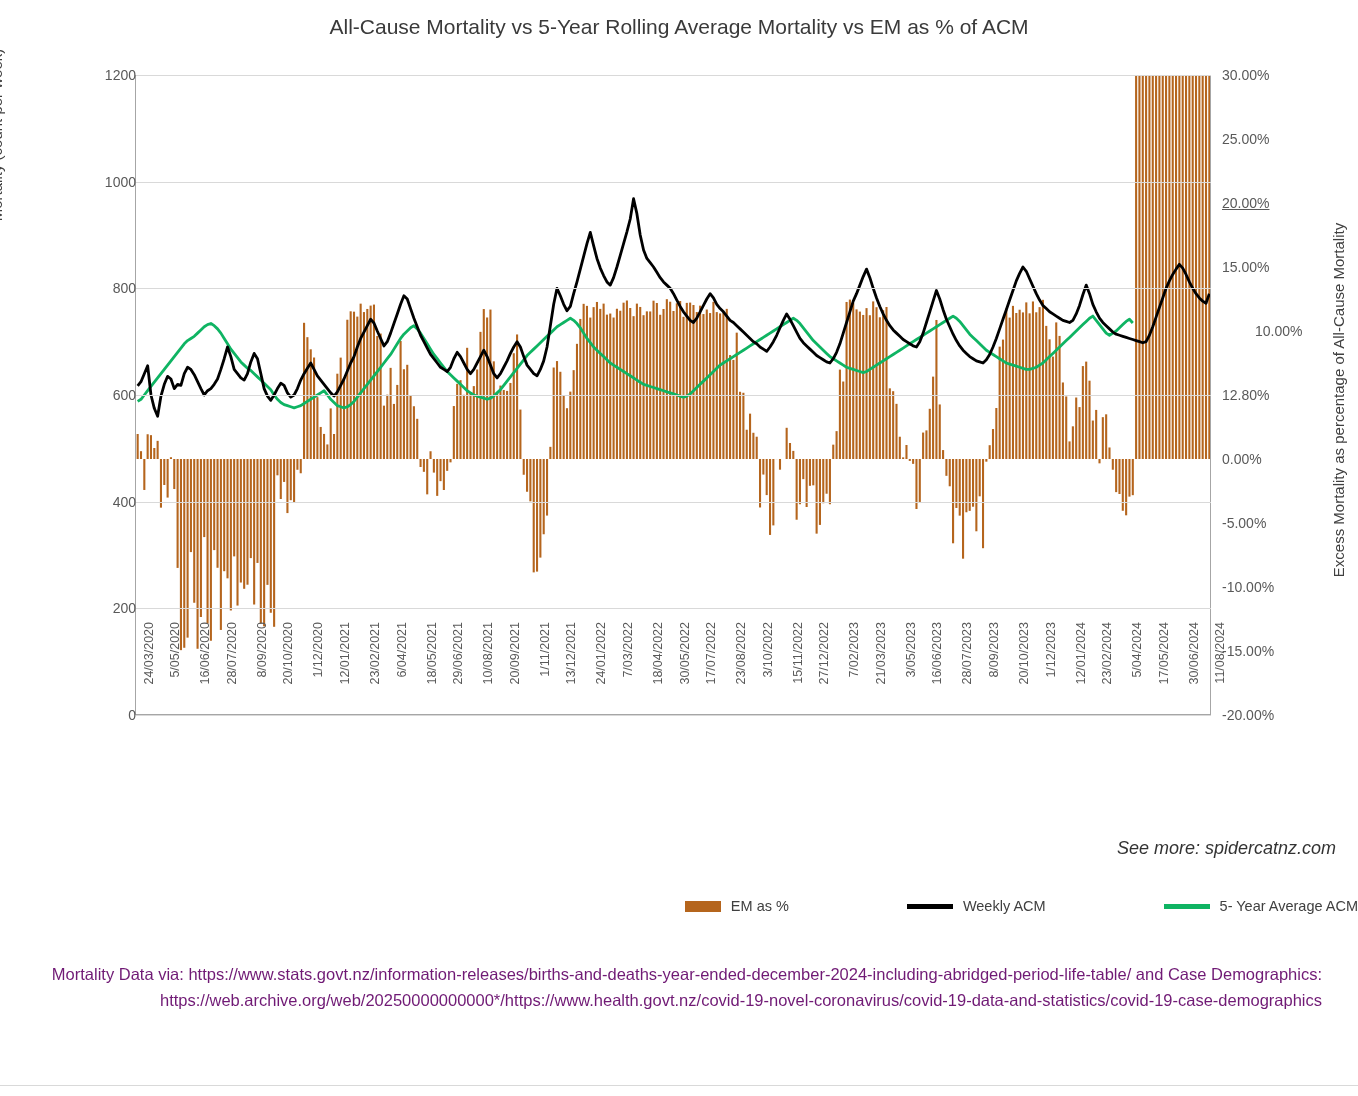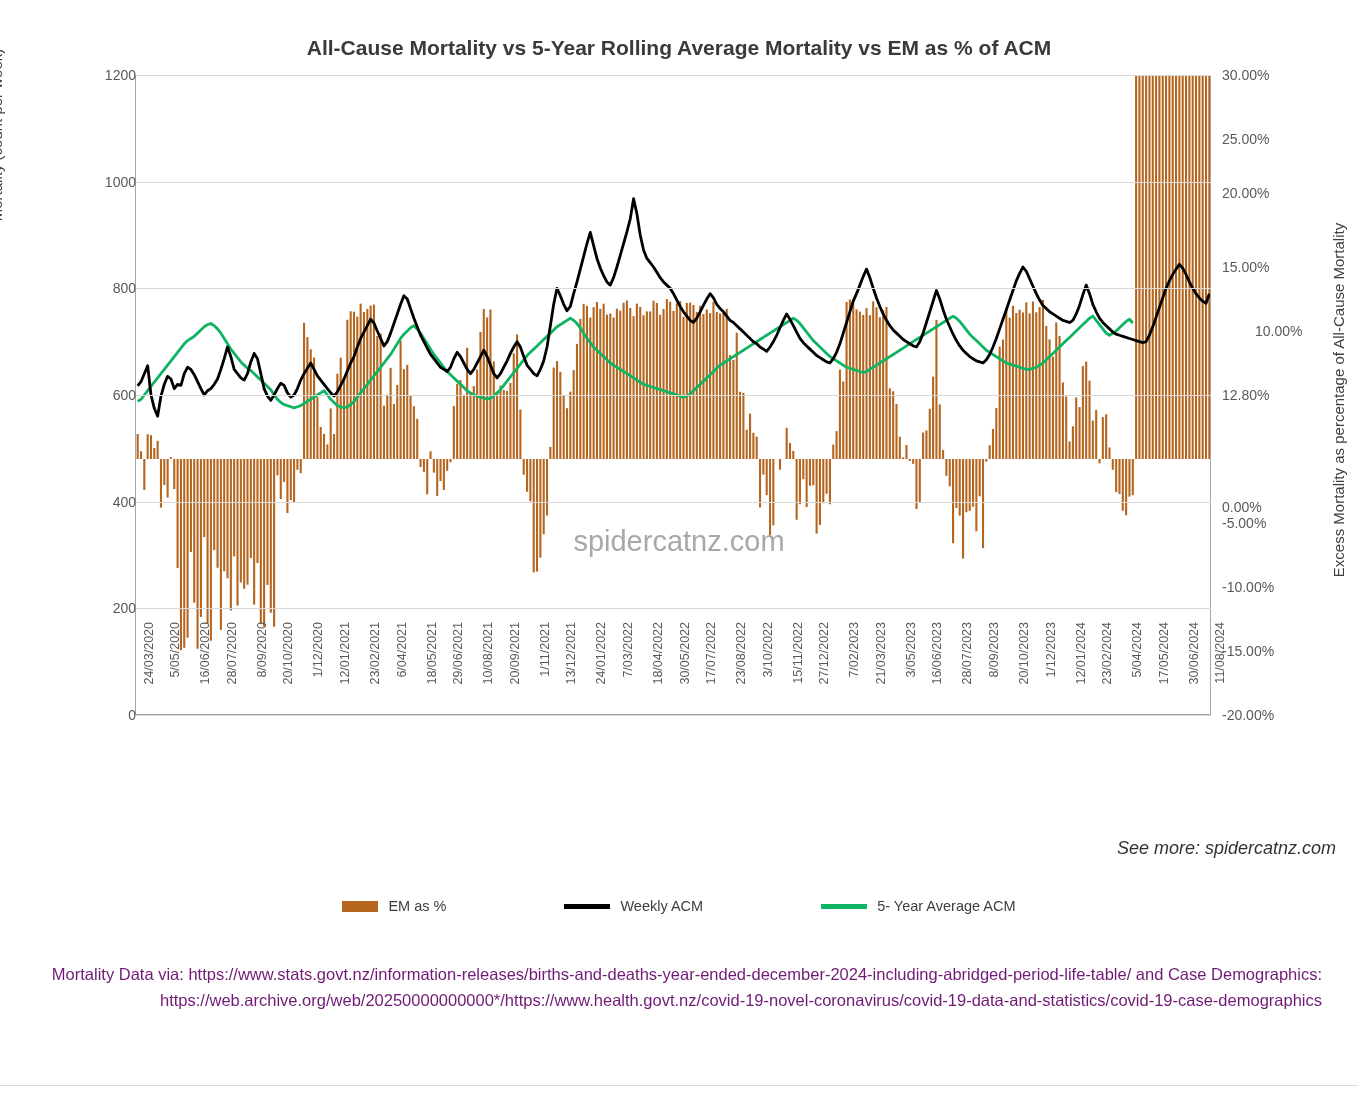--- a/index.html
+++ b/index.html
@@ -6,22 +6,22 @@
   body{
     width:1358px;height:1096px;
     background:#ffffff;
     font-family:"Liberation Sans", sans-serif;
     color:#404040;
     overflow:hidden;
     position:relative;
   }
   #chart-root{position:absolute;left:0;top:0;width:1358px;height:1096px;}
   #title{
-    position:absolute;left:0;top:36px;width:1358px;text-align:center;
-    font-size:21px;font-weight:bold;color:#3a3a3a;
+    position:absolute;left:0;top:15px;width:1358px;text-align:center;
+    font-size:21px;font-weight:normal;color:#3a3a3a;
   }
   
   #plot{
     position:absolute;left:135px;top:75px;width:1075px;height:640px;
     border-left:1px solid #a6a6a6;
   }
   #plot .gridline{position:absolute;left:0;width:100%;height:1px;background:#d9d9d9;}
   #plot .axis-bottom{position:absolute;left:0;bottom:0;width:100%;height:1px;background:#a6a6a6;}
   #plot .axis-right{position:absolute;right:0;top:0;width:1px;height:100%;background:#a6a6a6;}
   .ytick{
@@ -56,21 +56,21 @@
   #watermark{
     position:absolute;left:0;top:525px;width:1358px;text-align:center;
     font-size:29px;color:#a8a8a8;
   }
   #seemore{
     position:absolute;right:22px;top:838px;
     font-size:18px;font-style:italic;color:#333;
   }
   #legend{
     position:absolute;left:0;top:898px;width:1358px;
-    display:flex;justify-content:center;gap:118px;align-items:center;
+    display:flex;justify-content:flex-end;gap:118px;align-items:center;
     font-size:14.5px;color:#404040;
   }
   .legend-item{display:flex;align-items:center;gap:10px;}
   .swatch-bar{width:36px;height:11px;background:#b5651d;}
   .swatch-line{width:46px;height:5px;background:#000;}
   .swatch-line.green{background:#0fb463;}
   #footnote{
     position:absolute;left:42px;top:962px;width:1280px;
     font-size:16.5px;line-height:1.55;color:#701a75;text-align:right;
   }
@@ -421,21 +421,20 @@
       </svg>
   <div class="gridline" style="top: 640px;"></div>
       <div class="gridline" style="top: 533.333px;"></div>
       <div class="gridline" style="top: 426.667px;"></div>
       <div class="gridline" style="top: 320px;"></div>
       <div class="gridline" style="top: 213.333px;"></div>
       <div class="gridline" style="top: 106.667px;"></div>
       <div class="gridline" style="top: 0px;"></div>
     </div>
 
-  <div id="watermark">spidercatnz.com</div>
   <div id="seemore">See more: spidercatnz.com</div>
 
   <div id="legend">
     <div class="legend-item">
       <span class="swatch-bar"></span>
       <span>EM as %</span>
     </div>
     <div class="legend-item">
       <span class="swatch-line"></span>
       <span>Weekly ACM</span>
@@ -452,25 +451,25 @@
     <div class="ytick" style="top: 608.333px;">200</div>
     <div class="ytick" style="top: 501.667px;">400</div>
     <div class="ytick" style="top: 395px;">600</div>
     <div class="ytick" style="top: 288.333px;">800</div>
     <div class="ytick" style="top: 181.667px;">1000</div>
     <div class="ytick" style="top: 75px;">1200</div>
     <div class="y2tick" style="top: 715px;">-20.00%</div>
     <div class="y2tick" style="top: 651px;">-15.00%</div>
     <div class="y2tick" style="top: 587px;">-10.00%</div>
     <div class="y2tick" style="top: 523px;">-5.00%</div>
-    <div class="y2tick" style="top: 459px; margin-top: 48px;">0.00%</div>
+    <div class="y2tick" style="top: 459px;">0.00%</div>
     <div class="y2tick" style="top: 395px;">12.80%</div>
     <div class="y2tick" style="top: 331px; margin-left: 33px;">10.00%</div>
     <div class="y2tick" style="top: 267px;">15.00%</div>
-    <div class="y2tick" style="top: 193px;">20.00%</div>
+    <div class="y2tick" style="top: 203px; text-decoration: underline;">20.00%</div>
     <div class="y2tick" style="top: 139px;">25.00%</div>
     <div class="y2tick" style="top: 75px;">30.00%</div>
     <div class="xtick" style="left: 141.664px;">24/03/2020</div>
     <div class="xtick" style="left: 168.289px;">5/05/2020</div>
     <div class="xtick" style="left: 198.243px;">16/06/2020</div>
     <div class="xtick" style="left: 224.868px;">28/07/2020</div>
     <div class="xtick" style="left: 254.822px;">8/09/2020</div>
     <div class="xtick" style="left: 281.447px;">20/10/2020</div>
     <div class="xtick" style="left: 311.401px;">1/12/2020</div>
     <div class="xtick" style="left: 338.026px;">12/01/2021</div>

